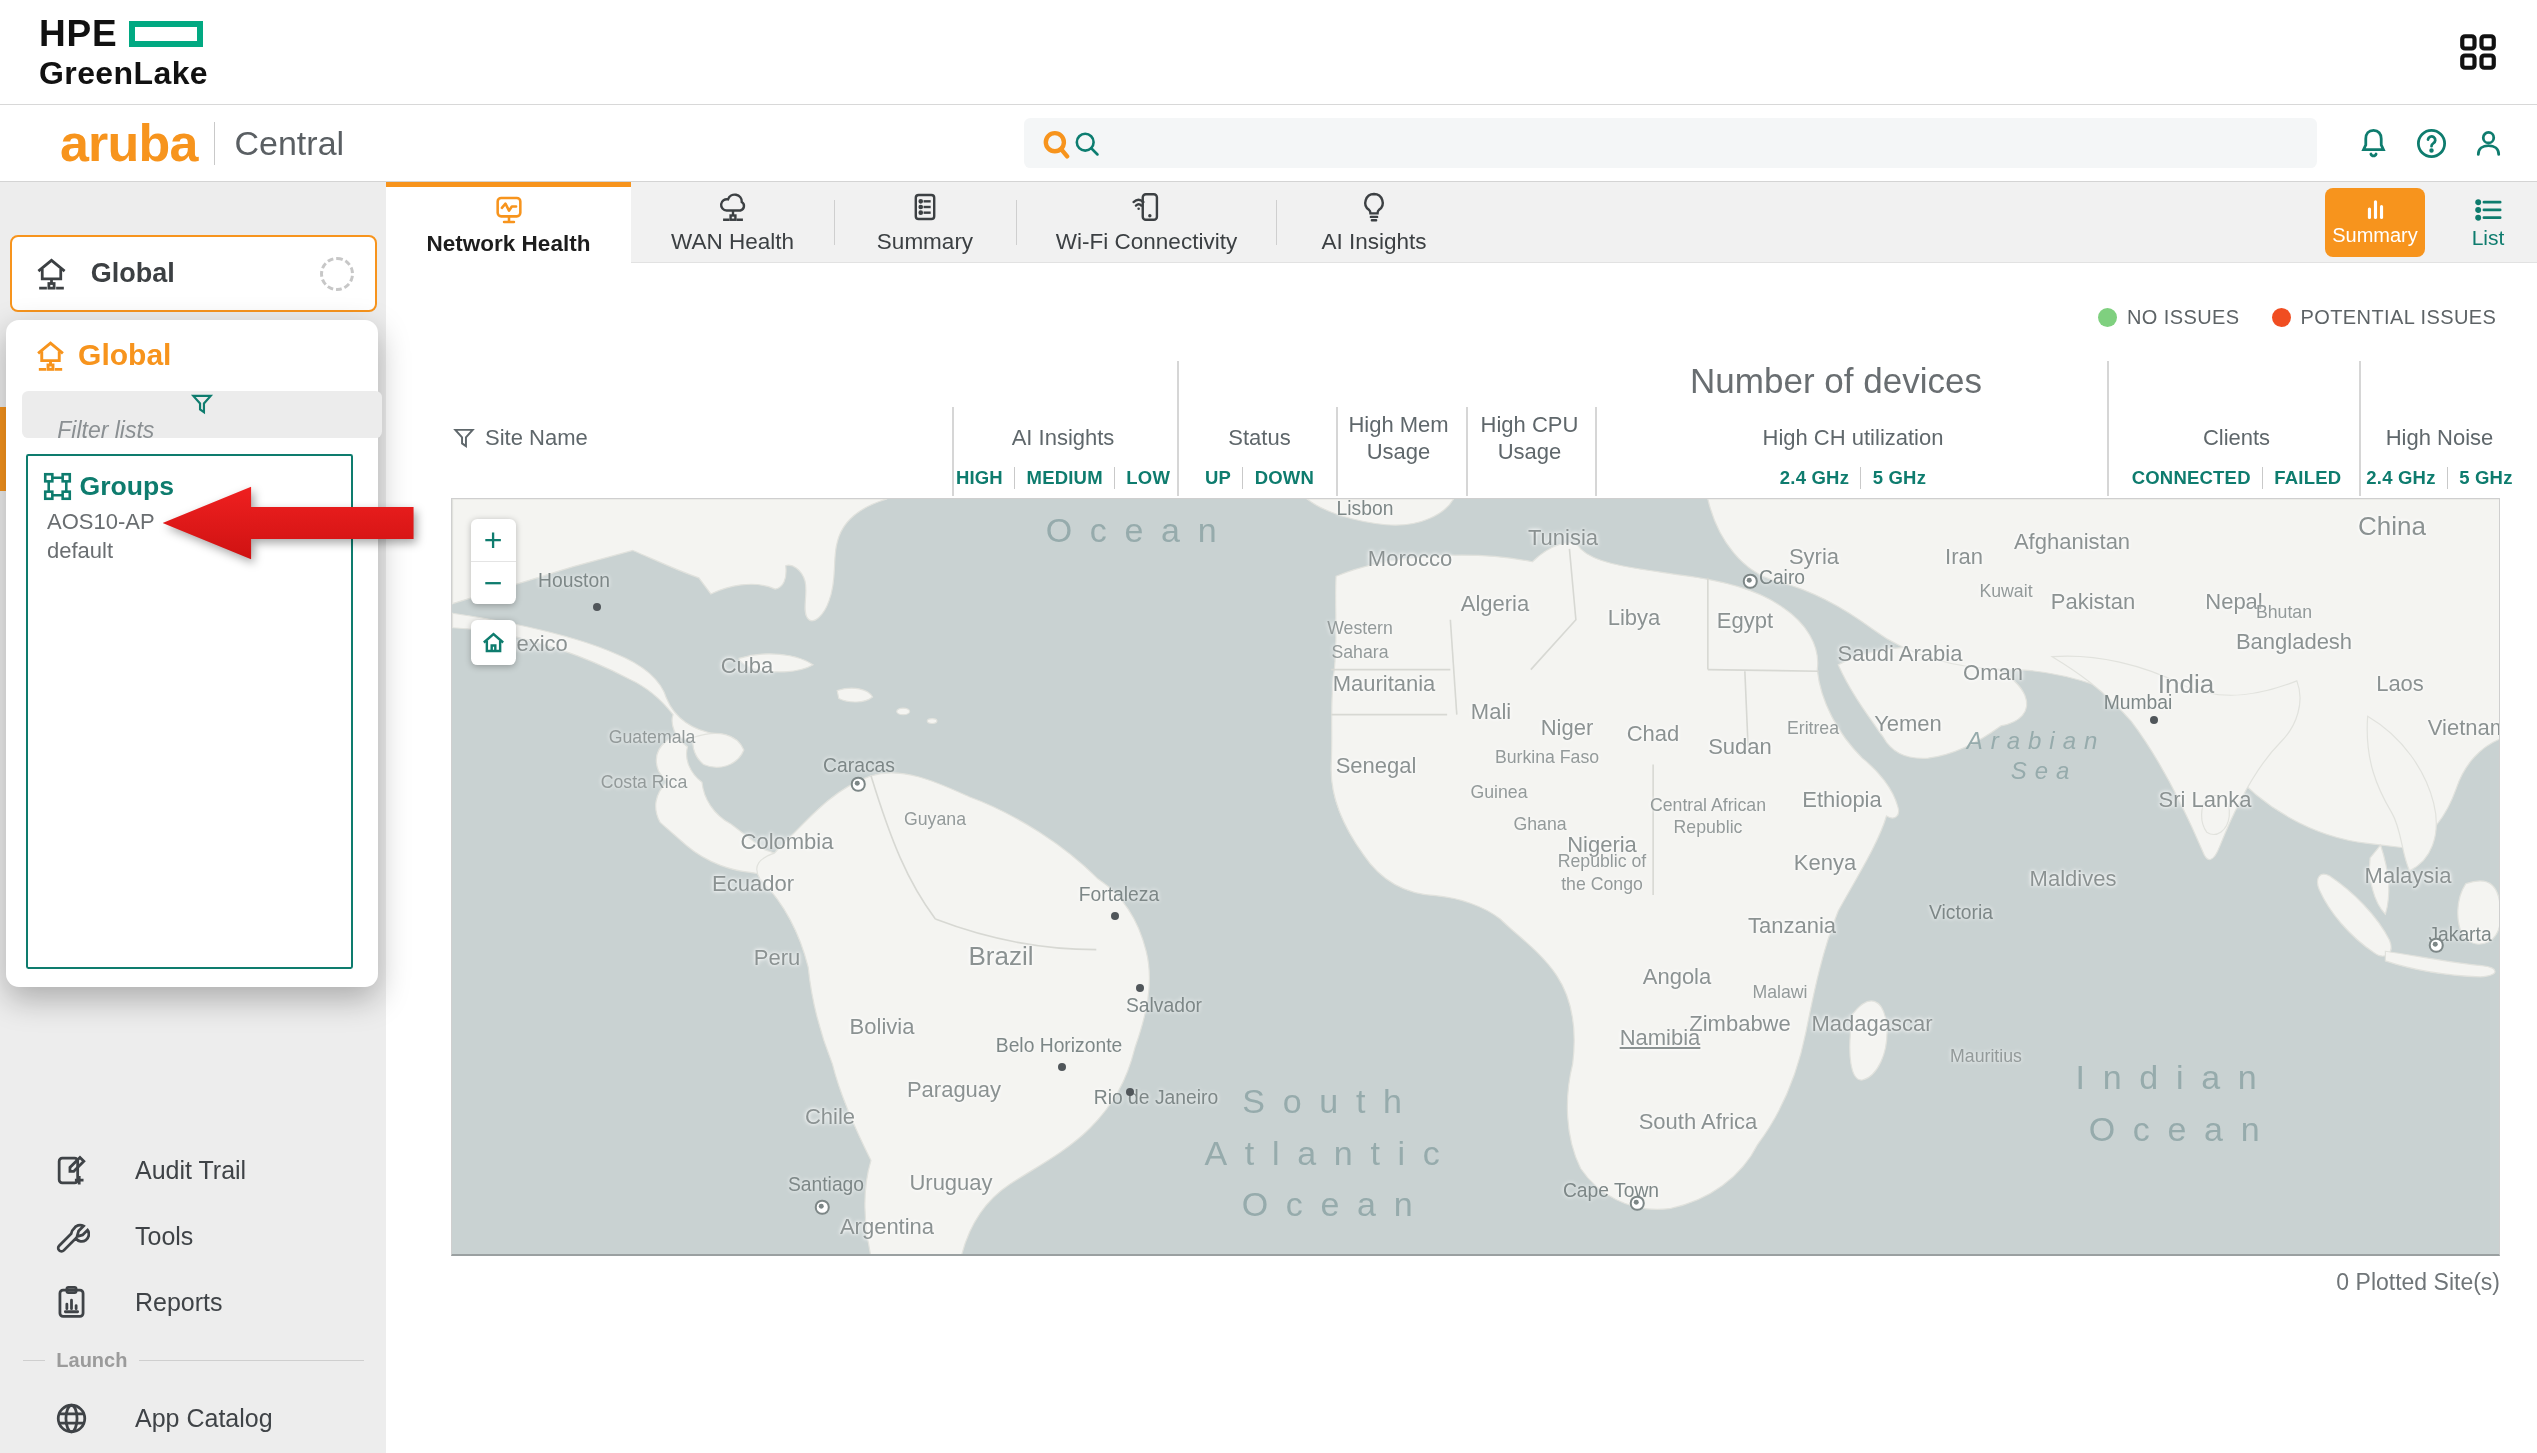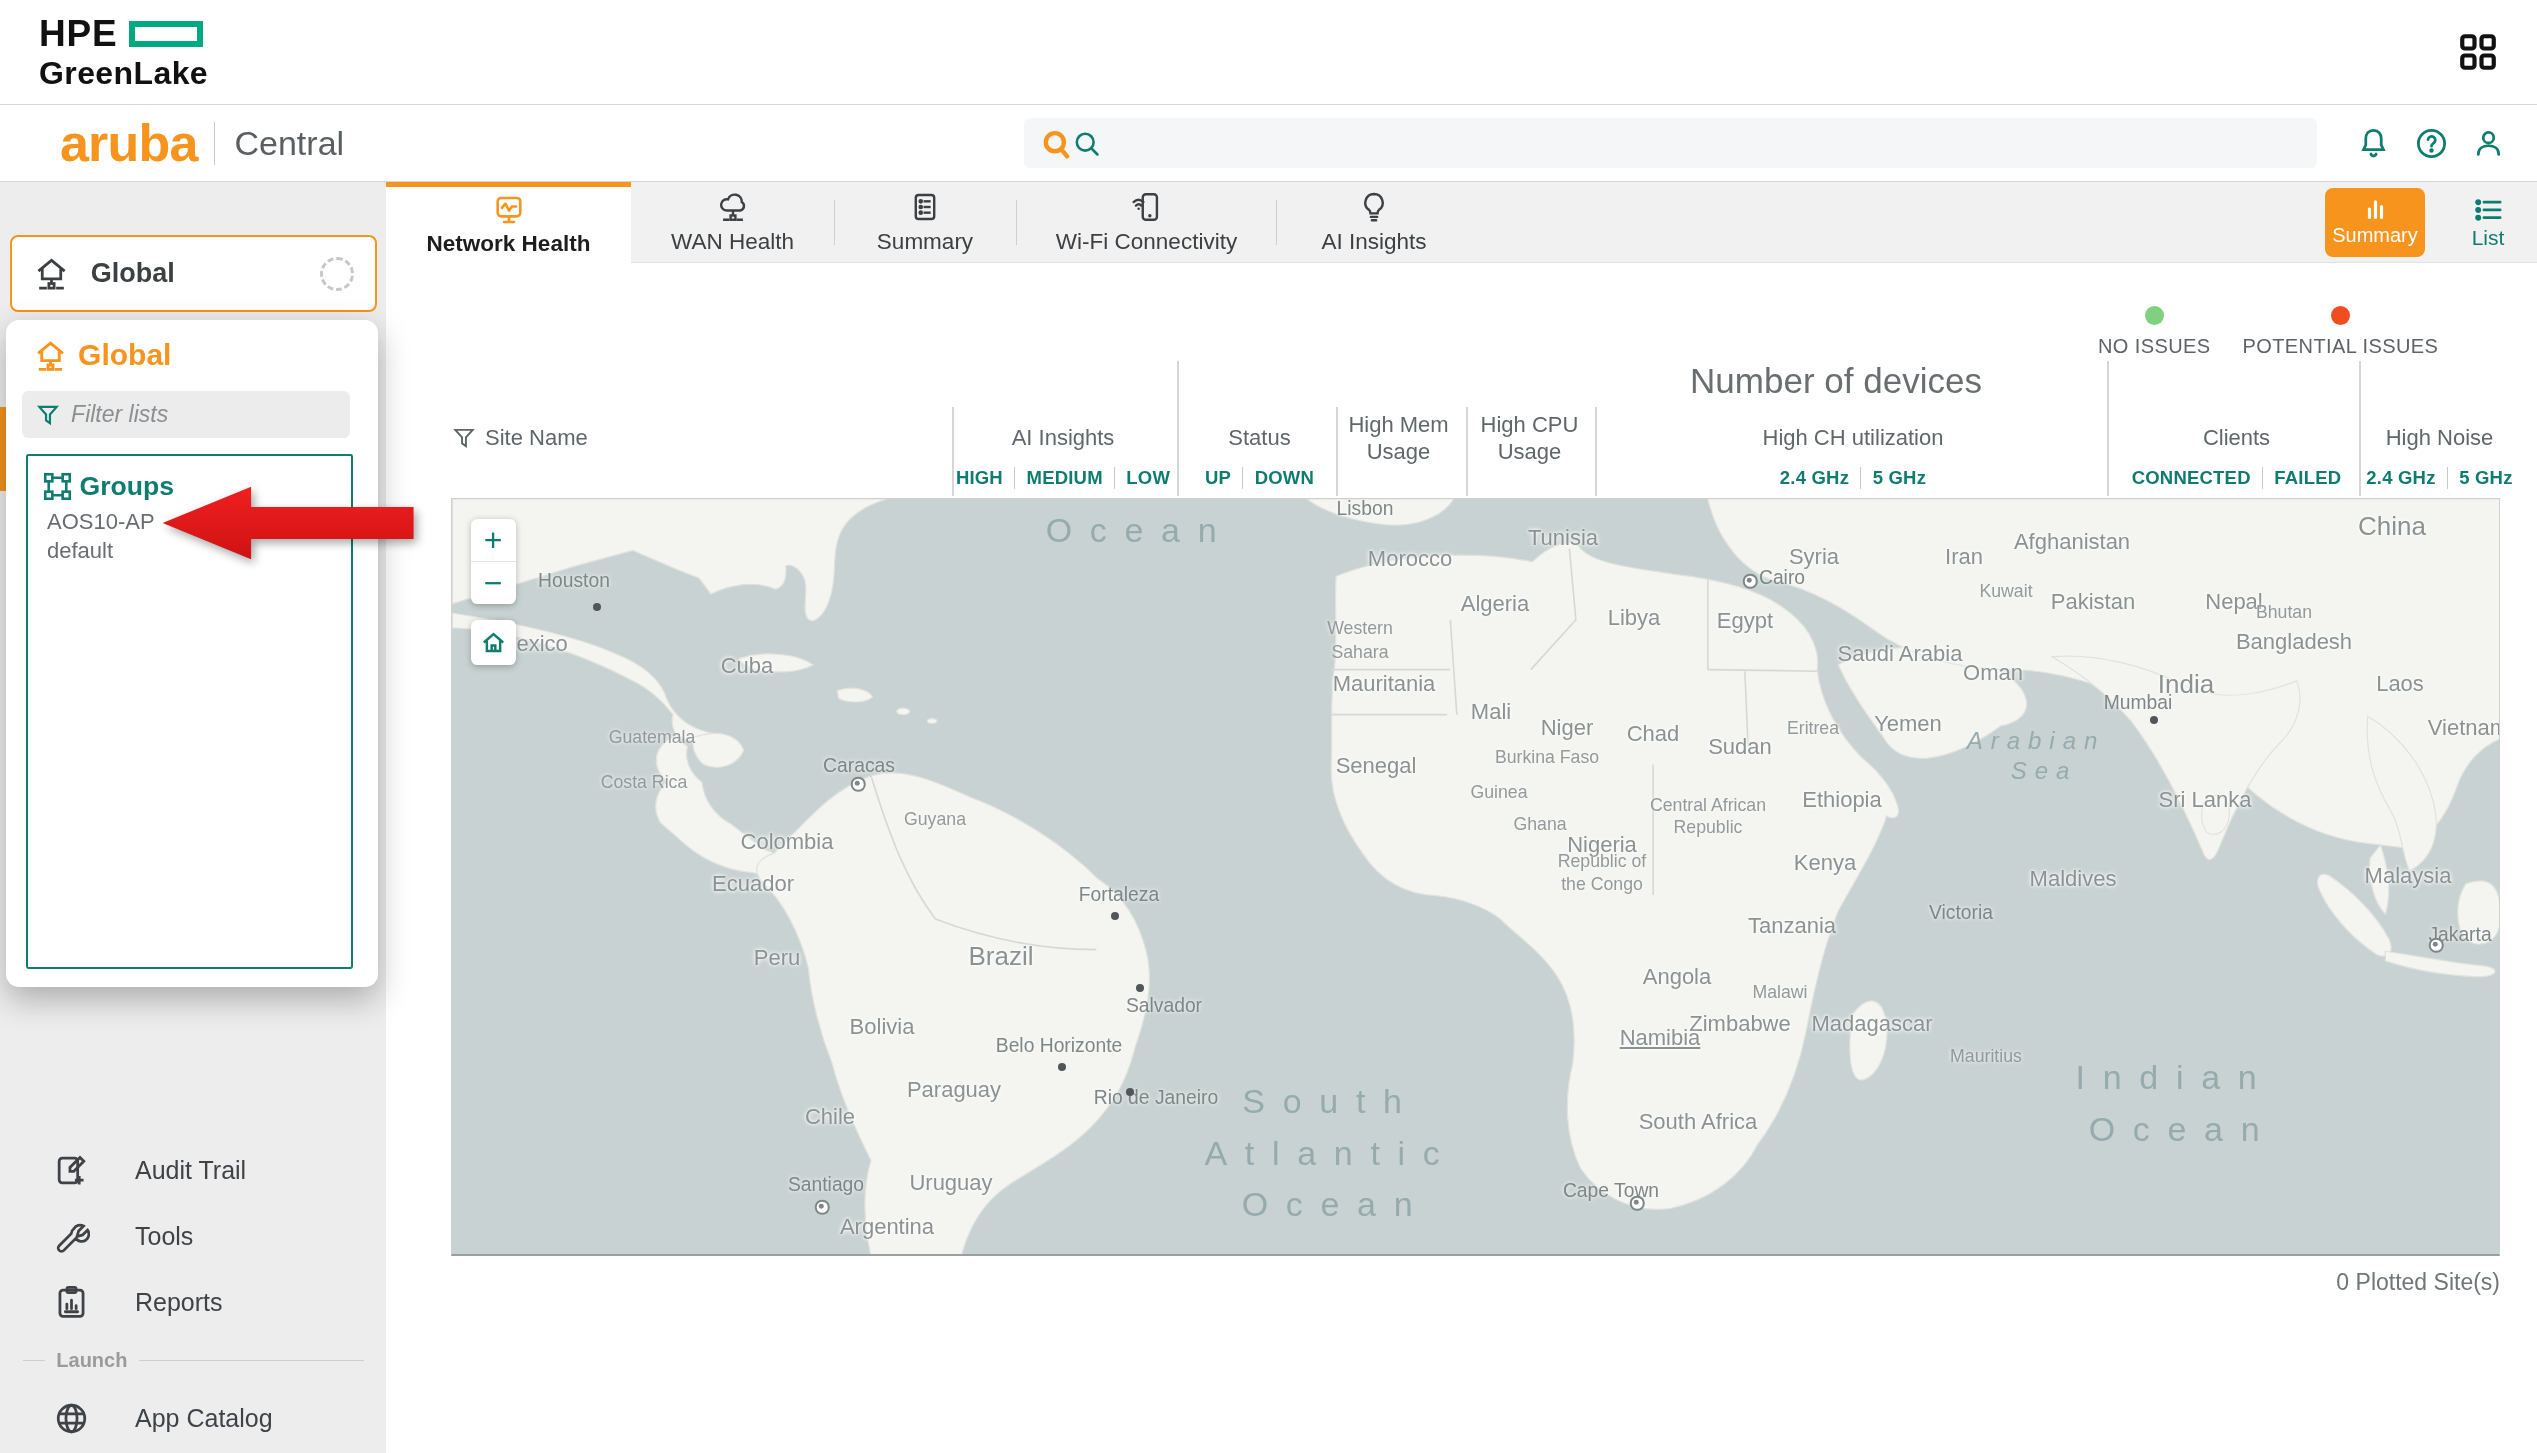--- a/index.html
+++ b/index.html
@@ -43,21 +43,21 @@
   .nav-item .nlabel { font-size:25px; margin-left:45px; }
   .nav-section { position:absolute; left:0; width:386px; height:24px; display:flex; align-items:center; padding:0 22.5px; color:#9b9b9b; font-size:20px; font-weight:700; }
   .nav-section::before { content:""; width:22.5px; border-top:1.6px solid #cfcfcf; margin-right:11.3px; }
   .nav-section::after { content:""; flex:1; border-top:1.6px solid #cfcfcf; margin-left:11.3px; }
 
   
   .dropdown-panel { position:absolute; left:6.4px; top:320px; width:372px; height:667px; background:#fff; border-radius:13px; box-shadow:0 11.3px 32px rgba(0,0,0,0.28); z-index:20; }
   .dd-global { position:absolute; left:27px; top:17.7px; display:flex; align-items:center; gap:9.7px; color:#f7941d; cursor:pointer; }
   .dd-global .gicon { width:35px; height:35px; }
   .dd-global .gtext { font-size:30px; font-weight:700; }
-  .filter-box { position:absolute; left:16px; top:71px; width:328px; height:47px; background:#ececec; border-radius:6.4px; display:flex; align-items:center; padding:0 13px; }
+  .filter-box { position:absolute; left:16px; top:71px; width:360px; height:47px; background:#ececec; border-radius:6.4px; display:flex; align-items:center; padding:0 13px;flex-direction:column; }
   .filter-box .ficon { width:26px; height:26px; color:#0e7c6e; flex:0 0 auto; }
   .filter-box input { flex:1; border:none; outline:none; background:transparent; font-style:italic; font-size:23px; color:#6f7477; padding-left:9.7px; font-family:"Liberation Sans", sans-serif; }
   .filter-box input::placeholder { color:#8a8f92; font-style:italic; }
   .groups-box { position:absolute; left:19.3px; top:134px; width:327px; height:515px; border:2.4px solid #0e7c6e; border-radius:2.4px; background:#fff; }
   .groups-title { position:absolute; left:14.5px; top:14.5px; display:flex; align-items:center; gap:6.4px; color:#0e7c6e; }
   .groups-title .gricon { width:31px; height:31px; }
   .groups-title .grtext { font-size:26.6px; font-weight:700; }
   .group-item { position:absolute; left:19.3px; width:225px; height:31px; font-size:22px; color:#6a6e71; cursor:pointer; }
 
   
@@ -74,21 +74,21 @@
   .tab-div { position:absolute; top:17.7px; width:0.8px; height:45px; background:#cfcfcf; }
   .summary-btn { position:absolute; left:1939px; top:5.6px; width:100px; height:69px; background:#f7941d; border-radius:8px; display:flex; flex-direction:column; align-items:center; justify-content:center; gap:3.2px; color:#fff; cursor:pointer; }
   .summary-btn .sicon { width:29px; height:24px; }
   .summary-btn .stext { font-size:20px; }
   .list-btn { position:absolute; left:2066px; top:9.7px; width:72px; height:63px; display:flex; flex-direction:column; align-items:center; justify-content:center; gap:3.2px; color:#0e7c6e; cursor:pointer; }
   .list-btn .licon { width:31px; height:26px; }
   .list-btn .ltext { font-size:21px; }
 
   
   .legend { position:absolute; left:2098px; top:306px; display:flex; gap:32px; align-items:center; }
-  .legend-item { display:flex; align-items:center; gap:9.7px; font-size:20px; color:#5d6366; letter-spacing:0.4px;flex-direction:column; }
+  .legend-item { display:flex; align-items:center; gap:9.7px; font-size:20px; color:#5d6366; letter-spacing:0.4px; }
   .legend-dot { width:19.3px; height:19.3px; border-radius:50%; }
   .devices-title { position:absolute; left:1675px; top:361px; width:322px; text-align:center; font-size:35px; color:#696e71; }
   .site-col { position:absolute; left:451px; top:425px; display:flex; align-items:center; gap:8px; color:#5f676b; font-size:22px; }
   .site-col .fuicon { width:26px; height:26px; color:#5f676b; cursor:pointer; }
   .hcol { position:absolute; text-align:center; color:#5f676b; }
   .hcol .hlabel { font-size:22px; line-height:26.6px; }
   .hcol .hsubs { margin-top:8px; display:flex; justify-content:center; align-items:center; }
   .hsub { font-size:18.5px; font-weight:700; color:#0e7c6e; padding:0 11.3px; cursor:pointer; letter-spacing:0.2px; }
   .hsub + .hsub { border-left:1.6px solid #c9c9c9; }
   .hdiv { position:absolute; width:1.6px; background:#d6d6d6; }

